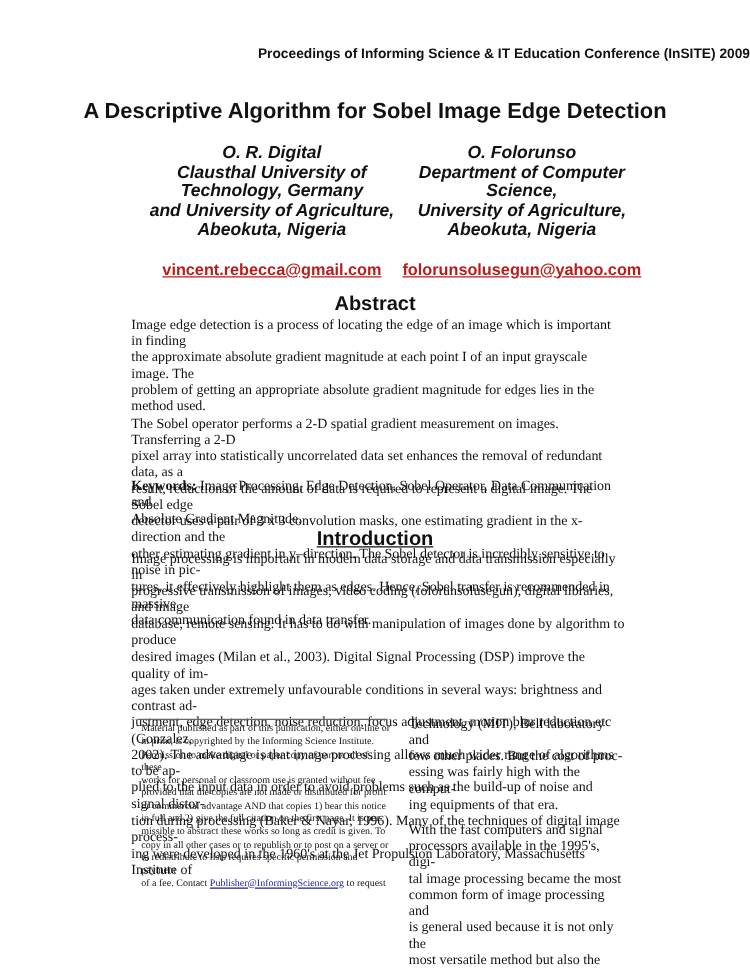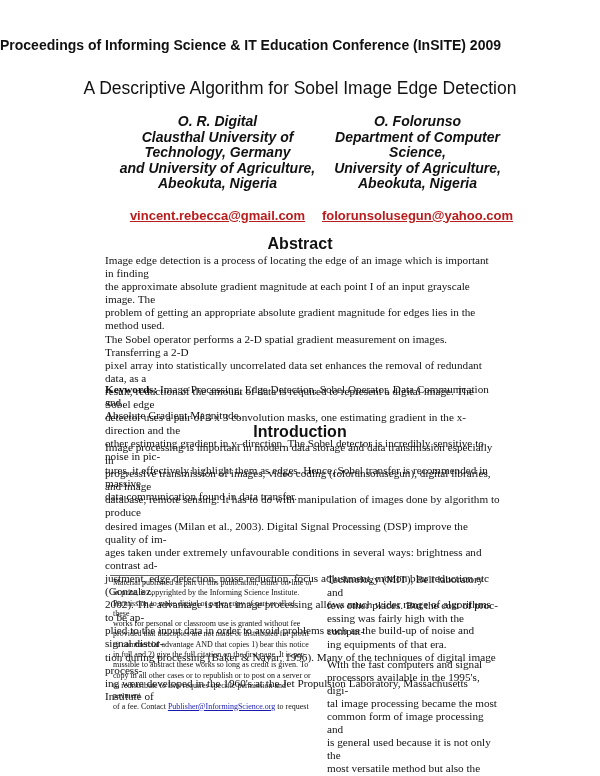--- a/index.html
+++ b/index.html
@@ -1,20 +1,20 @@
 <!DOCTYPE html>
 <html><head>
 <meta charset="utf-8">
 <style>
   html, body { margin:0; padding:0; background:#ffffff; }
   body { width:600px; height:776px; position:relative; overflow:hidden; color:#111; }
   .sans { font-family: "Liberation Sans", sans-serif; }
   .serif { font-family: "Liberation Serif", serif; }
-  .running-head { position:absolute; top:37px; left:0; width:600px; text-align:left; font-size:14px; font-weight:bold; }
-  .title { position:absolute; top:78px; left:0; width:600px; text-align:center; font-size:17.5px; font-weight:normal; }
+  .running-head { position:absolute; top:37px; left:0; width:600px; text-align:right; font-size:11px; font-weight:bold; }
+  .title { position:absolute; top:78px; left:0; width:600px; text-align:center; font-size:17.5px; font-weight:bold; }
   .author { position:absolute; top:114px; width:215px; text-align:center; font-size:14px; font-weight:bold; font-style:italic; line-height:15.5px; }
   .author.a1 { left:110px; }
   .author.a2 { left:310px; }
   .author .line { display:block; }
   .email { display:block; margin-top:16px; font-style:normal; color:#b91c1c; text-decoration:underline; font-size:13px; }
   .heading { position:absolute; left:0; width:600px; text-align:center; font-size:16px; font-weight:bold; }
   .body-text { position:absolute; left:105px; width:395px; font-size:11.2px; line-height:13.1px; text-align:left; }
   .body-text p { margin:0; }
   .keywords { position:absolute; left:105px; top:383px; width:395px; font-size:11.2px; line-height:13.1px; }
   .footnote-rule { position:absolute; left:110px; top:575px; width:200px; height:0; border-top:1.3px solid #666; }
@@ -60,21 +60,21 @@
   <p>other estimating gradient in y–direction. The Sobel detector is incredibly sensitive to noise in pic-</p>
   <p>tures, it effectively highlight them as edges. Hence, Sobel transfer is recommended in massive</p>
   <p>data communication found in data transfer.</p>
 </div>
 
 <div class="keywords serif">
   <p style="margin:0;"><b>Keywords:</b><span> Image Processing, Edge Detection, Sobel Operator, Data Communication and</span></p>
   <p style="margin:0;">Absolute Gradient Magnitude.</p>
 </div>
 
-<div class="heading sans" style="top:423px;">Introduction</div>
+<div class="heading sans" style="top:423px;text-decoration:underline;">Introduction</div>
 
 <div class="body-text serif" style="top:441px;">
   <p>Image processing is important in modern data storage and data transmission especially in</p>
   <p>progressive transmission of images, video coding (folorunsolusegun), digital libraries, and image</p>
   <p>database, remote sensing. It has to do with manipulation of images done by algorithm to produce</p>
   <p>desired images (Milan et al., 2003).  Digital Signal Processing (DSP) improve the quality of im-</p>
   <p>ages taken under extremely unfavourable conditions in several ways: brightness and contrast ad-</p>
   <p>justment, edge detection, noise reduction, focus adjustment, motion blur reduction etc (Gonzalez,</p>
   <p>2002). The advantage is that image processing allows much wider range of algorithms to be ap-</p>
   <p>plied to the input data in order to avoid problems such as the build-up of noise and signal distor-</p>

